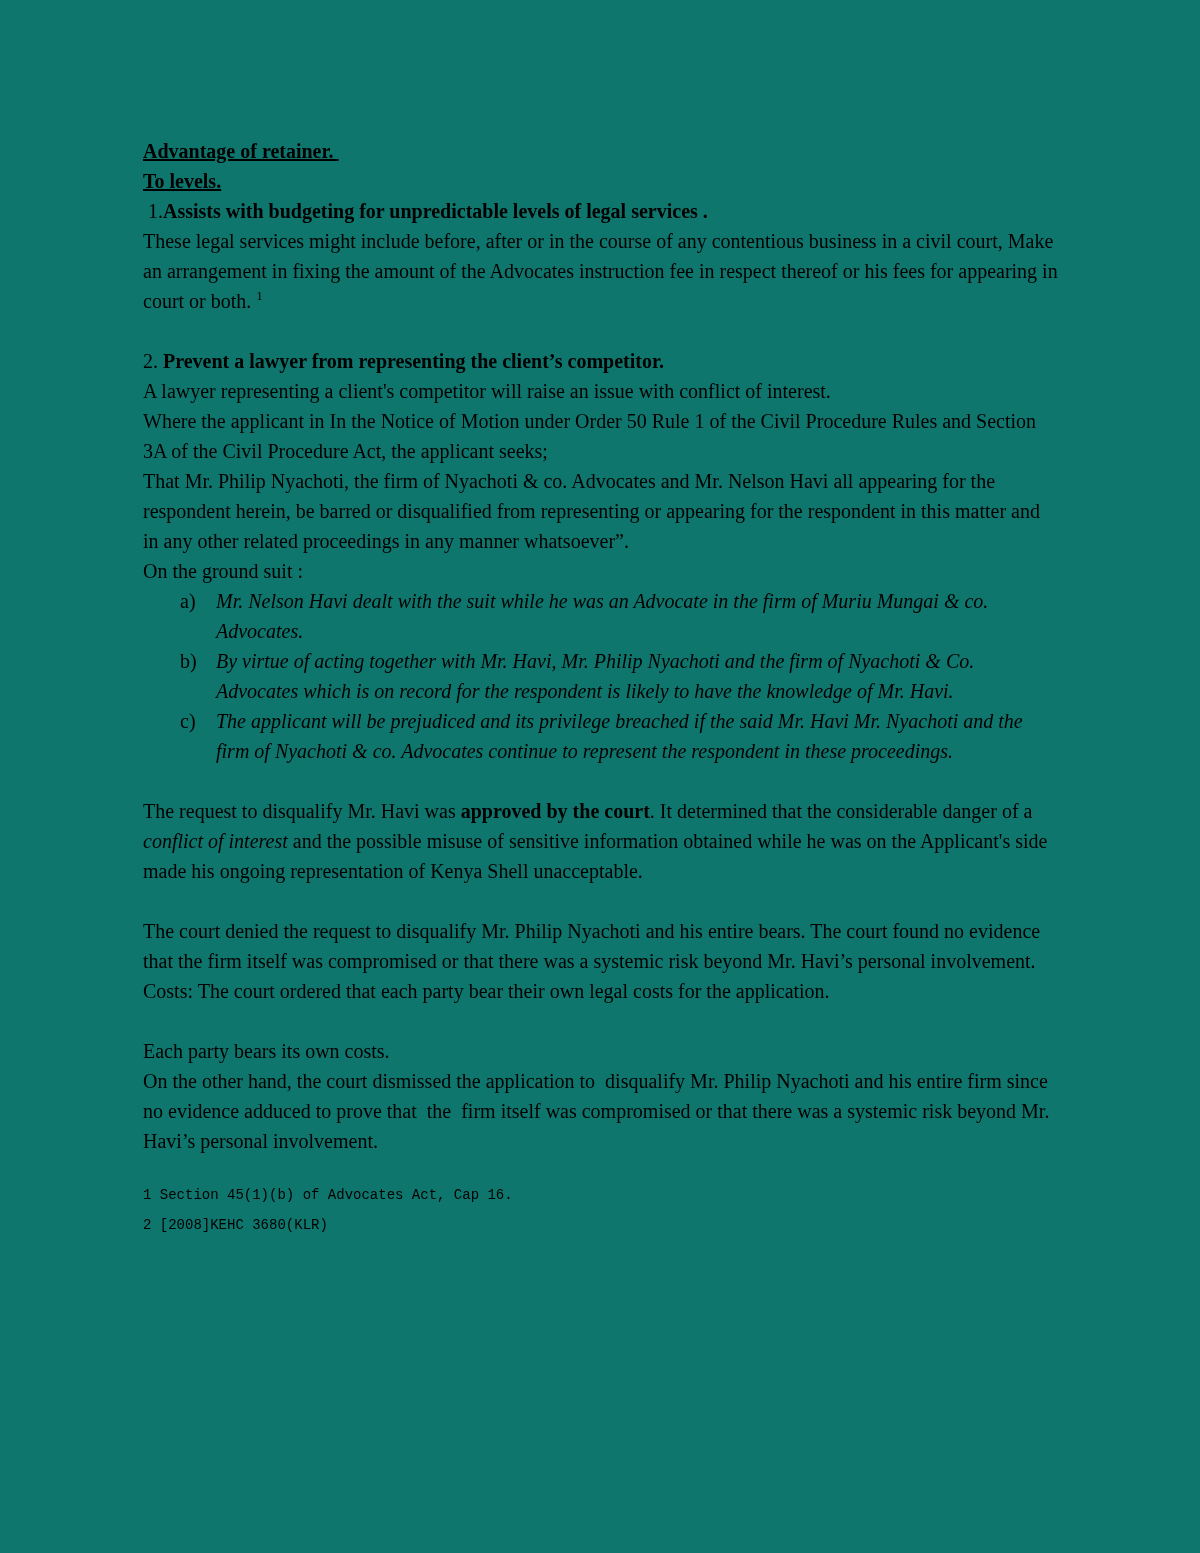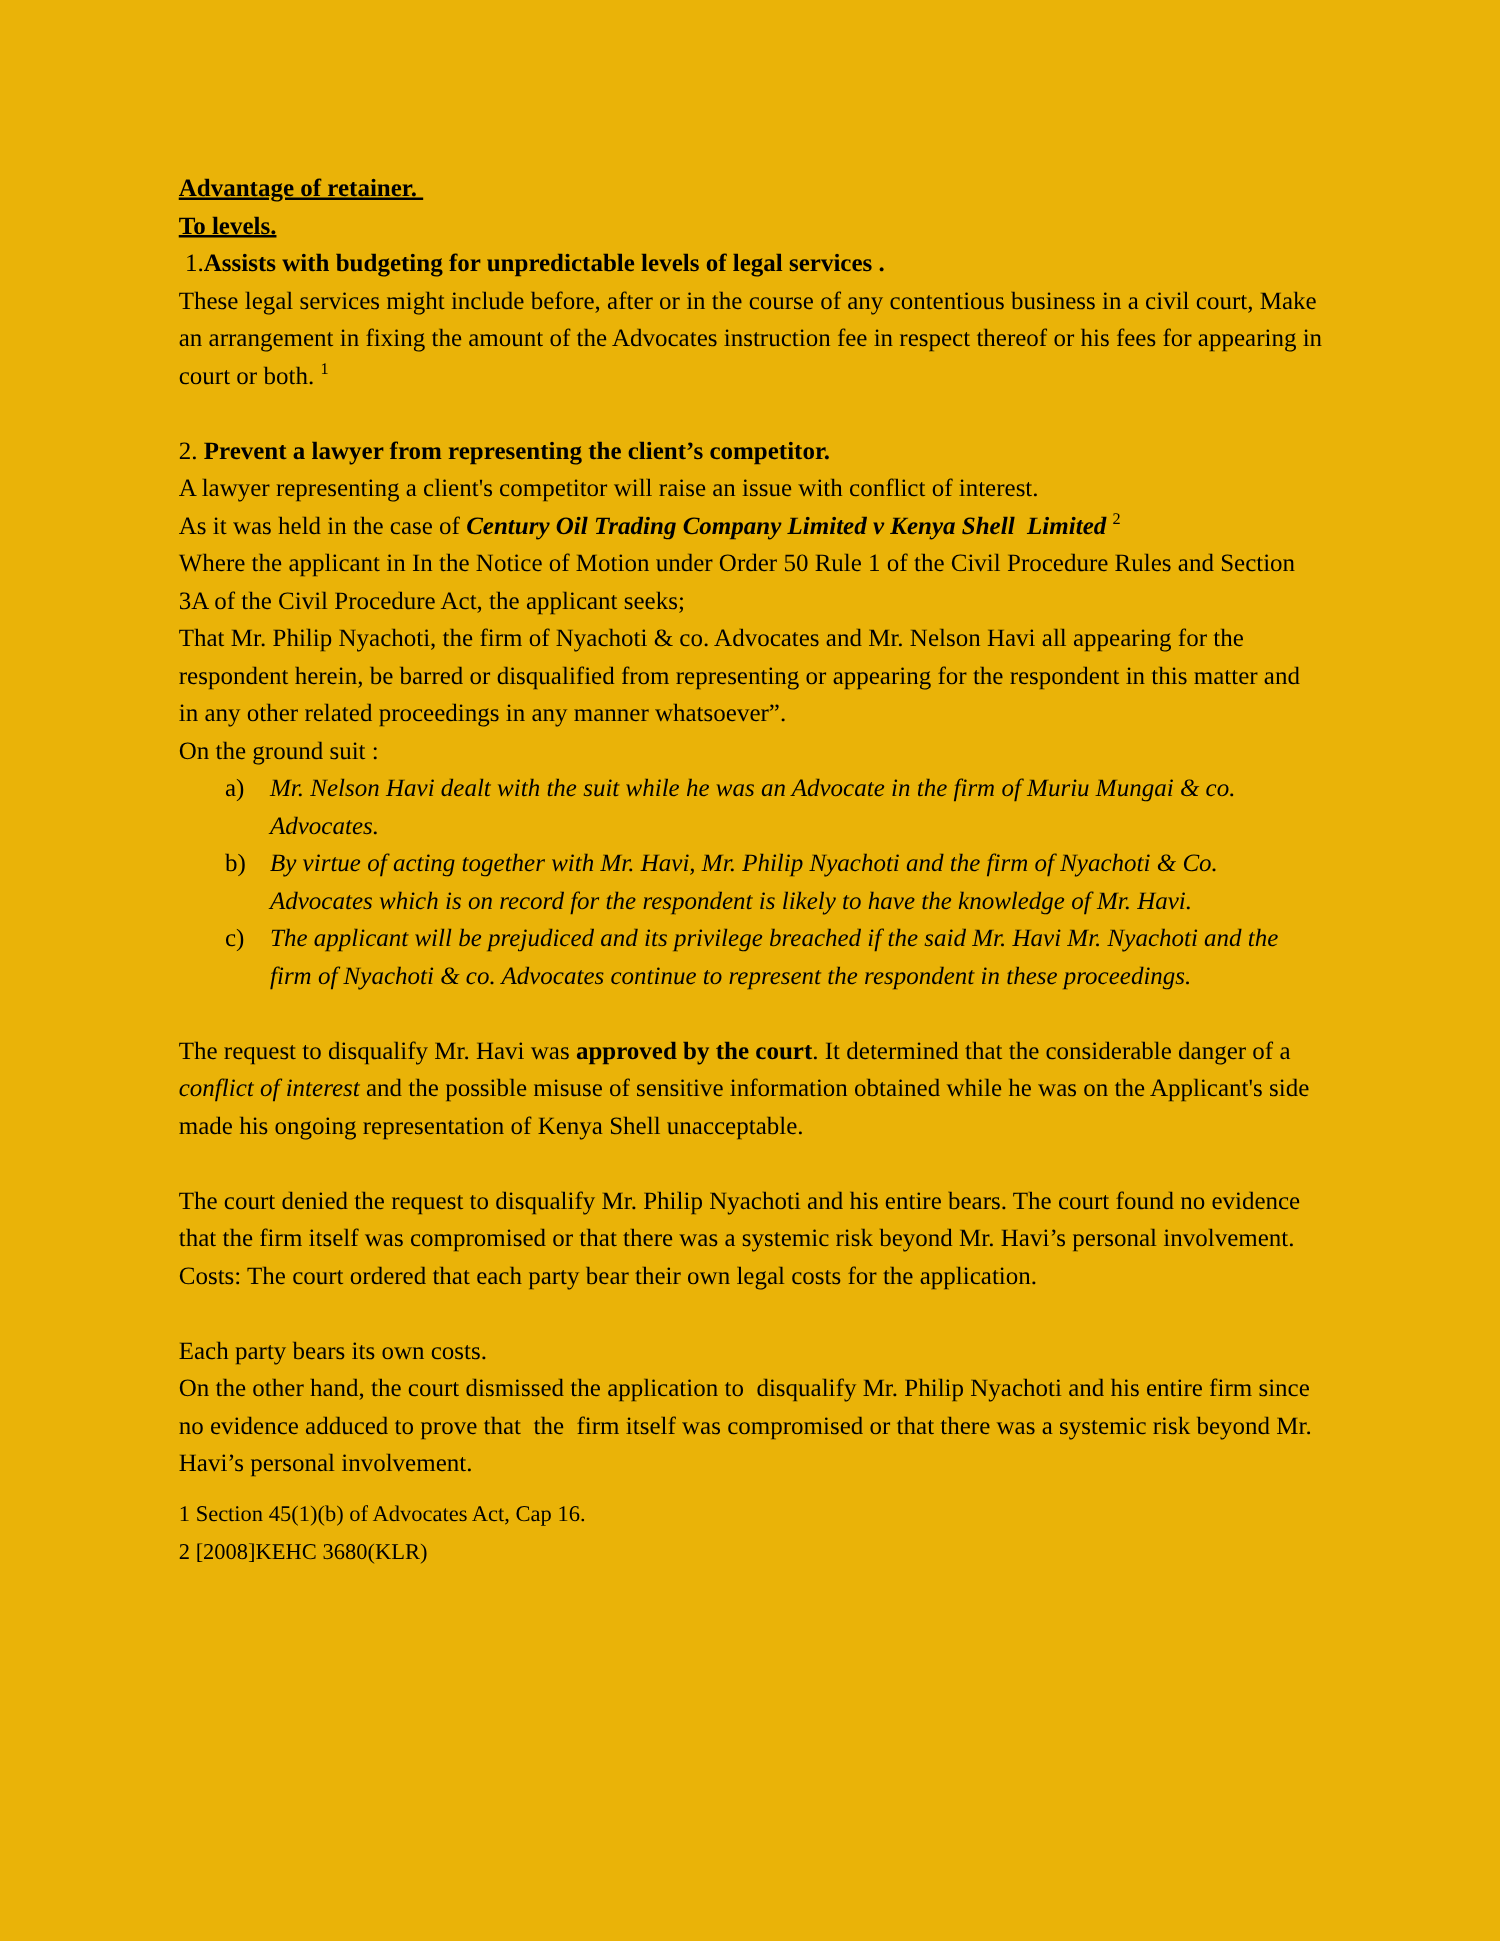--- a/index.html
+++ b/index.html
@@ -2,21 +2,21 @@
 <html><head>
 <meta charset="utf-8">
 <title>Document</title>
 <style>
   * { box-sizing: border-box; }
   html, body { margin: 0; padding: 0; background: #ffffff; }
   .page {
     position: relative;
     width: 1200px;
     height: 1553px;
-    background: #eab308;
+    background: #0f766e;
     overflow: hidden;
   }
   .doc {
     position: absolute;
     left: 143px;
     top: 136px;
     width: 916px;
     color: #000000;
     font-family: "Liberation Serif", "DejaVu Serif", serif;
     font-size: 20px;
@@ -27,41 +27,40 @@
   .b { font-weight: 700; }
   .i { font-style: italic; }
   .u { text-decoration: underline; }
   sup.run { font-size: 13px; line-height: 0; vertical-align: super; }
   .spacer { height: 30px; }
   .list { }
   .list-item { display: flex; padding-left: 37px; }
   .marker { flex: 0 0 36px; }
   .li-body { flex: 1; white-space: pre-wrap; font-style: italic; }
   .footnotes {
-    margin-top: 10px;
-    font-family: Liberation Serif, serif;
-    font-size: 18px;
+    margin-top: 24px;
+    font-family: Liberation Mono, monospace;
+    font-size: 14px;
     line-height: 30px;
   }
   .footnote { white-space: pre-wrap; }
 </style>
 </head>
 <body>
 
 <div class="page">
   <div class="doc">
     <div id="blocks">
         <p class="para"><span class="run b u">Advantage of retainer. </span></p>
         <p class="para"><span class="run b u">To levels.</span></p>
         <p class="para"><span class="run"> 1.</span><span class="run b">Assists with budgeting for unpredictable levels of legal services .</span></p>
         <p class="para"><span class="run">These legal services might include before, after or in the course of any contentious business in a civil court, Make an arrangement in fixing the amount of the Advocates instruction fee in respect thereof or his fees for appearing in court or both. </span><sup class="run">1</sup></p>
         <div class="spacer"></div>
         <p class="para"><span class="run">2. </span><span class="run b">Prevent a lawyer from representing the client’s competitor.</span></p>
         <p class="para"><span class="run">A lawyer representing a client's competitor will raise an issue with conflict of interest.</span></p>
-        <p class="para"><span class="run">As it was held in the case of </span><span class="run b i">Century Oil Trading Company Limited v Kenya Shell  Limited</span><span class="run"> </span><sup class="run">2</sup></p>
         <p class="para"><span class="run">Where the applicant in In the Notice of Motion under Order 50 Rule 1 of the Civil Procedure Rules and Section 3A of the Civil Procedure Act, the applicant seeks;</span></p>
         <p class="para"><span class="run">That Mr. Philip Nyachoti, the firm of Nyachoti &amp; co. Advocates and Mr. Nelson Havi all appearing for the respondent herein, be barred or disqualified from representing or appearing for the respondent in this matter and in any other related proceedings in any manner whatsoever”.</span></p>
         <p class="para"><span class="run">On the ground suit :</span></p>
         <div class="list">
           <div class="list-item">
             <span class="marker">a)</span>
             <span class="li-body"><span class="run">Mr. Nelson Havi dealt with the suit while he was an Advocate in the firm of Muriu Mungai &amp; co. Advocates.</span></span>
           </div>
           <div class="list-item">
             <span class="marker">b)</span>

